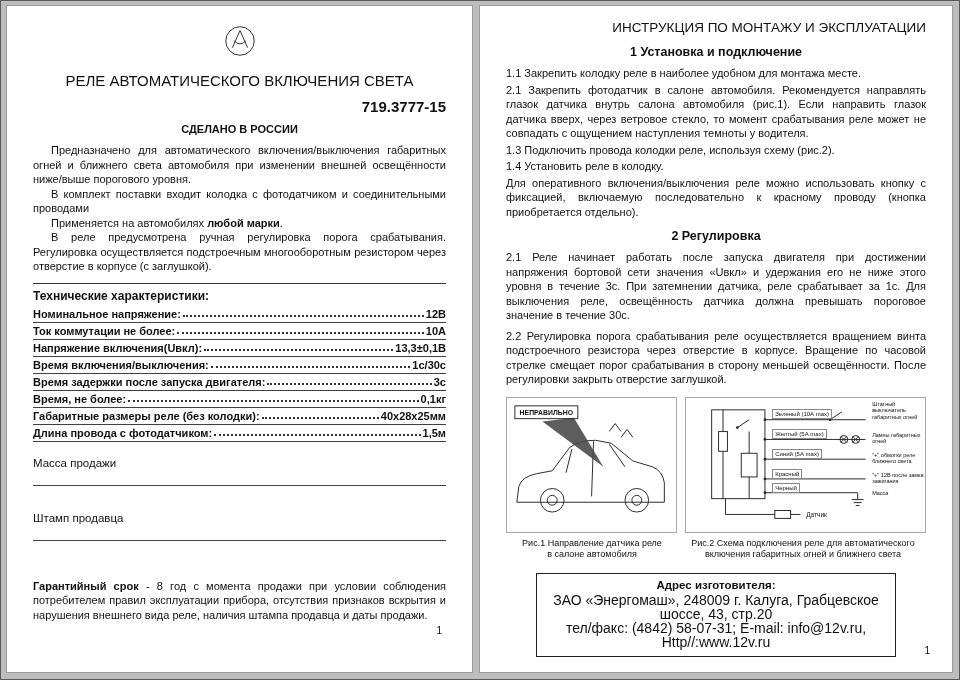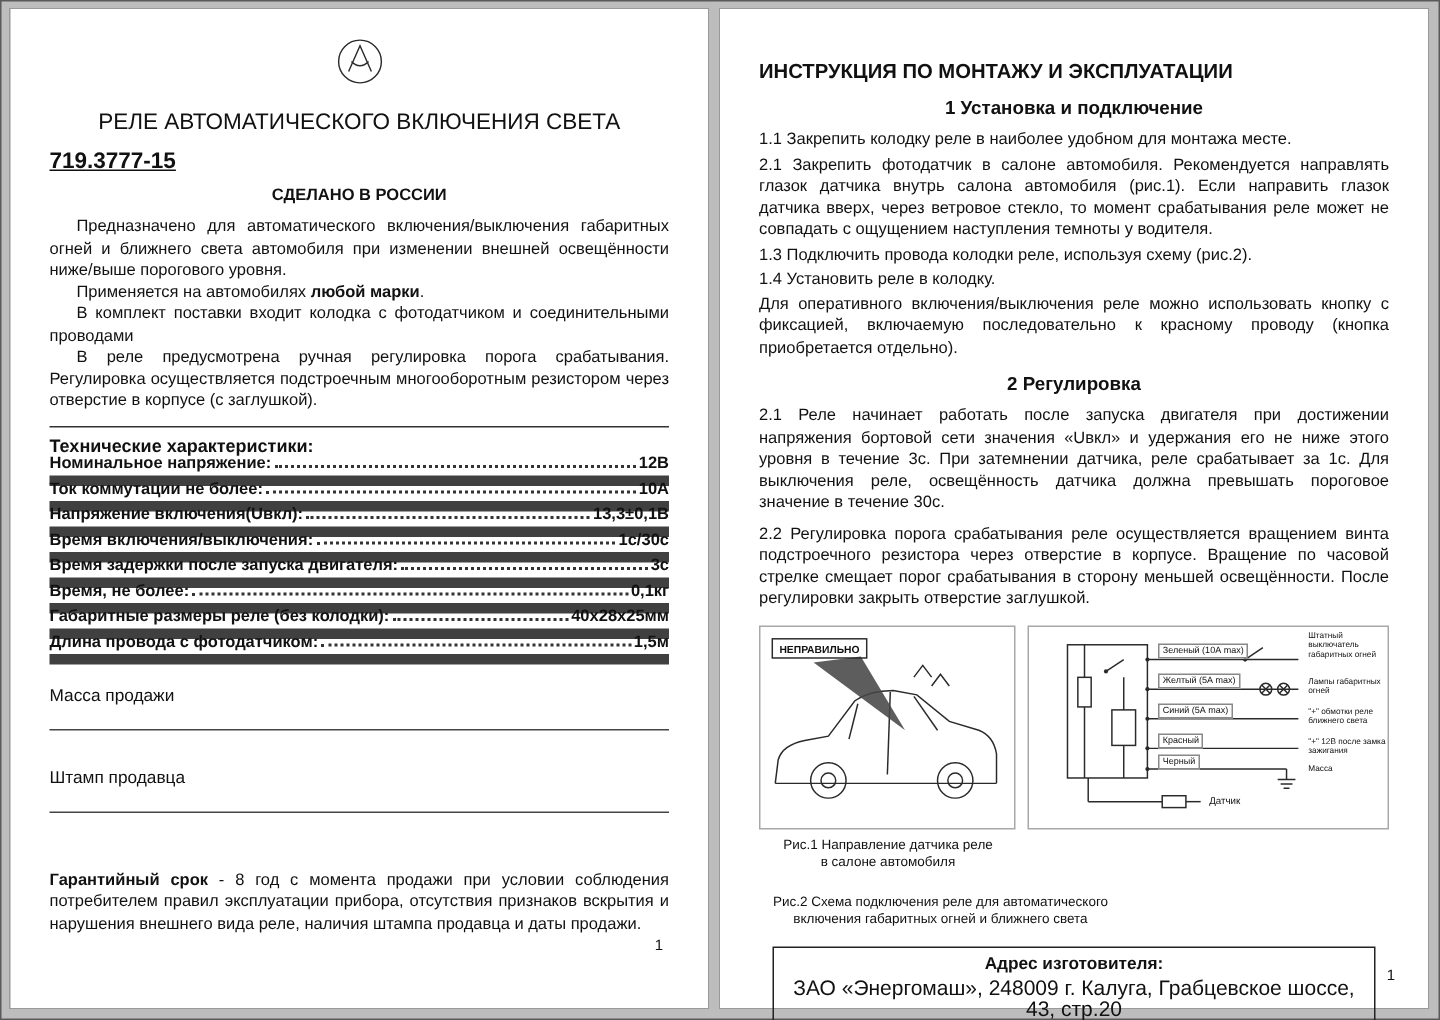--- a/index.html
+++ b/index.html
@@ -11,59 +11,59 @@
   }
   .frame { position:absolute; inset:0; border:1px solid #5a5a5a; pointer-events:none; }
   .page { position:absolute; top:5px; height:668px; background:#fff; border:1px solid #9a9a9a; }
   #page-left  { left:6px;  width:467px; }
   #page-right { left:479px; width:474px; }
   .pad { position:relative; width:100%; height:100%; padding:14px 26px; }
 
   
   .logo { text-align:center; margin-top:2px; }
   .l-title  { text-align:center; font-weight:normal; font-size:15px; margin-top:8px; }
-  .l-model  { text-align:left; font-weight:bold; font-size:15px; margin-top:9px;text-decoration:underline; }
+  .l-model  { text-align:right; font-weight:bold; font-size:15px; margin-top:9px; }
   .l-madein { text-align:center; font-weight:bold; font-size:11px; margin-top:8px; margin-bottom:8px; }
   p.lp { font-size:11px; line-height:14.5px; text-align:justify; text-indent:18px; }
   .hr { border-top:1px solid #333; margin:9px 0 5px; }
   .specs-title { font-weight:bold; font-size:12px; margin:2px 0 3px; }
-  .spec-row { display:flex; align-items:flex-end; border-bottom:7px solid #404040;
+  .spec-row { display:flex; align-items:flex-end; border-bottom:1px solid #404040;
               font-weight:bold; font-size:11px; height:17px; padding-bottom:2px; }
   .spec-label { white-space:nowrap; }
   .spec-dots  { flex:1; border-bottom:2px dotted #333; margin:0 2px 3px 2px; }
   .spec-value { white-space:nowrap; }
   .sig-label { font-size:11.5px; margin-top:15px; }
   .sig-line  { border-top:1px solid #444; margin-top:16px; }
   .warranty { font-size:11px; line-height:14.5px; text-align:justify; margin-top:38px; }
   .pagenum { position:absolute; font-size:10px; }
   #page-left  .pagenum { right:30px; bottom:36px; }
   #page-right .pagenum { right:22px; bottom:16px; }
 
   
-  .r-title { text-align:left; font-weight:bold; font-size:13.5px; margin-top:20px; }
+  .r-title { text-align:right; font-weight:normal; font-size:13.5px; margin-top:0; }
   .r-sec   { text-align:center; font-weight:bold; font-size:12.5px; margin:10px 0 7px; }
   p.rp { font-size:11px; line-height:14.5px; text-align:justify; margin-bottom:2px; }
   p.rp.sp { margin-bottom:6px; }
 
   .figs { display:flex; gap:8px; margin-top:10px; }
   .figbox { position:relative; border:1px solid #a8a8a8; background:#fff; height:136px; overflow:hidden; }
   .fig1 { width:172px; }
   .fig2 { width:242px; }
   .figbox svg { position:absolute; inset:0; }
-  .caps { display:flex; gap:16px; margin-top:5px;flex-direction:column; }
+  .caps { display:flex; gap:4px; margin-top:5px; }
   .cap { font-size:9px; line-height:11px; text-align:center; }
   .cap1 { width:172px; padding:0 14px; }
   .cap2 { width:242px; padding:0 4px; }
 
   .wlab { position:absolute; font-size:6px; line-height:8px; border:1px solid #888;
           background:#fff; padding:0 2px; white-space:nowrap; }
   .tlab { position:absolute; font-size:5.5px; line-height:6.5px; width:52px; }
   .slab { position:absolute; font-size:6.5px; line-height:8px; }
 
-  .addr { width:402px; margin:13px auto 0; border:1px solid #222; padding:5px 8px 7px; text-align:center; }
+  .addr { width:360px; margin:13px auto 0; border:1px solid #222; padding:5px 8px 7px; text-align:center; }
   .addr-title { font-weight:bold; font-size:11.5px; margin-bottom:2px; }
   .addr-line  { font-size:14px; line-height:14px; }
 
   svg line, svg path, svg rect, svg circle, svg polyline { stroke:#2a2a2a; fill:none; stroke-width:1; }
   svg .fill { fill:#474747; stroke:none; }
   svg .dot { fill:#2a2a2a; stroke:none; }
   svg text { fill:#111; stroke:none; font-family:"Liberation Sans","DejaVu Sans",sans-serif; }
 </style>
 </head>
 <body>
@@ -79,22 +79,22 @@
         <path d="M12,27 L20,9 L28,27" stroke-width="1.6"></path>
         <path d="M14,20 Q20,26 26,20" stroke-width="1.4"></path>
       </svg>
     </div>
 
     <div class="l-title">РЕЛЕ АВТОМАТИЧЕСКОГО ВКЛЮЧЕНИЯ СВЕТА</div>
     <div class="l-model">719.3777-15</div>
     <div class="l-madein">СДЕЛАНО В РОССИИ</div>
 
     <p class="lp"><span>Предназначено для автоматического включения/выключения габаритных огней и ближнего света автомобиля при изменении внешней освещённости ниже/выше порогового уровня.</span></p>
+    <p class="lp"><span>В комплект поставки входит колодка с фотодатчиком и соединительными проводами</span></p>
     <p class="lp"><span>Применяется на автомобилях </span><b>любой марки</b><span>.</span></p>
-    <p class="lp"><span>В комплект поставки входит колодка с фотодатчиком и соединительными проводами</span></p>
     <p class="lp"><span>В реле предусмотрена ручная регулировка порога срабатывания. Регулировка осуществляется подстроечным многооборотным резистором через отверстие в корпусе (с заглушкой).</span></p>
 
     <div class="hr"></div>
     <div class="specs-title">Технические характеристики:</div>
 
     <div class="spec-row">
       <span class="spec-label">Номинальное напряжение:</span>
         <span class="spec-dots"></span>
         <span class="spec-value">12В</span>
     </div>

